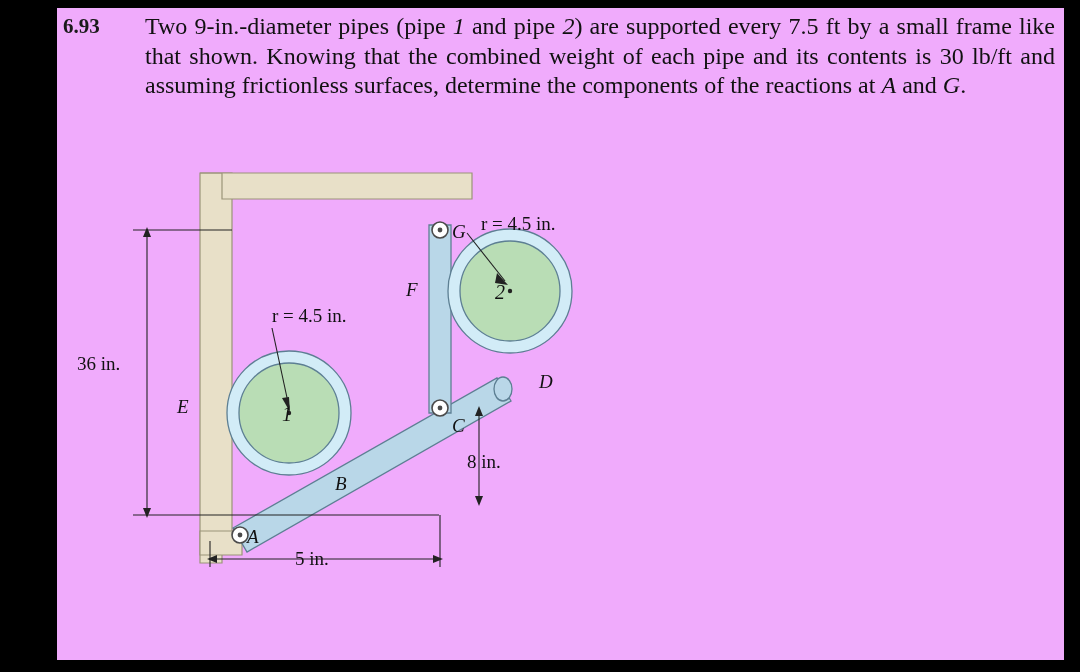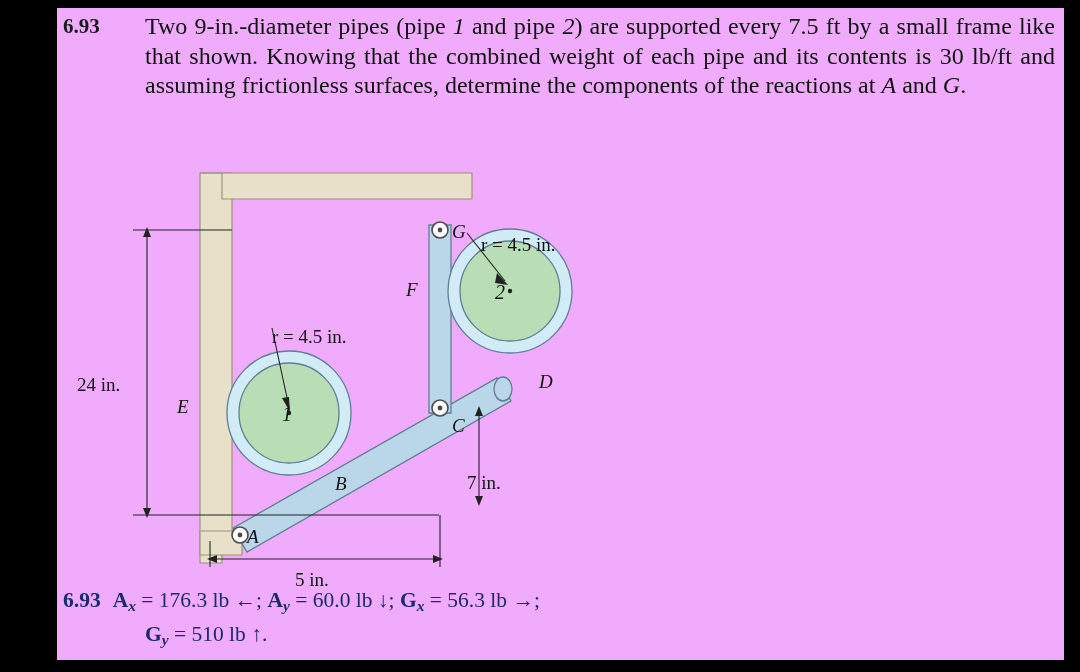--- a/index.html
+++ b/index.html
@@ -70,21 +70,21 @@
     width: 560px;
     height: 415px;
   }
   .fig-label {
     position: absolute;
     font-size: 19px;
     font-style: italic;
     color: #111;
     white-space: nowrap;
   }
-  .fig-label.upright { font-style: normal; margin-top: 21px; }
+  .fig-label.upright { font-style: normal; }
   svg { display: block; }
 </style>
 </head>
 <body>
 
 <div id="page">
   <div id="sheet">
 
     <div class="prob-num" id="prob-number-top">6.93</div>
 
@@ -156,36 +156,30 @@
         <g stroke="#222" stroke-width="1.1" fill="none">
           <line x1="400" y1="70" x2="438" y2="118"></line>
           <path d="M 430 110 L 441 122 L 428 120" fill="#222" stroke="none"></path>
           <line x1="205" y1="165" x2="222" y2="244"></line>
           <path d="M 215 235 L 223 249 L 222 234" fill="#222" stroke="none"></path>
         </g>
       </svg>
 
       <div class="fig-label upright" style="left:414px; top:50px;">r = 4.5 in.</div>
       <div class="fig-label upright" style="left:205px; top:142px;">r = 4.5 in.</div>
-      <div class="fig-label upright" style="left:10px; top:190px;">24 in.</div>
-      <div class="fig-label upright" style="left:400px; top:288px;">7 in.</div>
+      <div class="fig-label upright" style="left:10px; top:190px;">36 in.</div>
+      <div class="fig-label upright" style="left:400px; top:288px;">8 in.</div>
       <div class="fig-label upright" style="left:228px; top:385px;">5 in.</div>
 
       <div class="fig-label" style="left:180px; top:363px;">A</div>
       <div class="fig-label" style="left:268px; top:310px;">B</div>
       <div class="fig-label" style="left:385px; top:252px;">C</div>
       <div class="fig-label" style="left:472px; top:208px;">D</div>
       <div class="fig-label" style="left:110px; top:233px;">E</div>
       <div class="fig-label" style="left:339px; top:116px;">F</div>
       <div class="fig-label" style="left:385px; top:58px;">G</div>
       <div class="fig-label" style="left:215px; top:240px; font-size:20px;">1</div>
       <div class="fig-label" style="left:428px; top:118px; font-size:20px;">2</div>
     </div>
 
-    <div id="answer-block">
-      <div>
-        <span class="prob-num-inline">6.93</span><span><span class="bf">A<span class="sub">x</span></span> = 176.3 lb ←; <span class="bf">A<span class="sub">y</span></span> = 60.0 lb ↓; <span class="bf">G<span class="sub">x</span></span> = 56.3 lb →;</span>
-      </div>
-      <div id="answer-line-2"><span class="bf">G<span class="sub">y</span></span> = 510 lb ↑.</div>
-    </div>
 
   </div>
 </div>
 
 </body></html>

